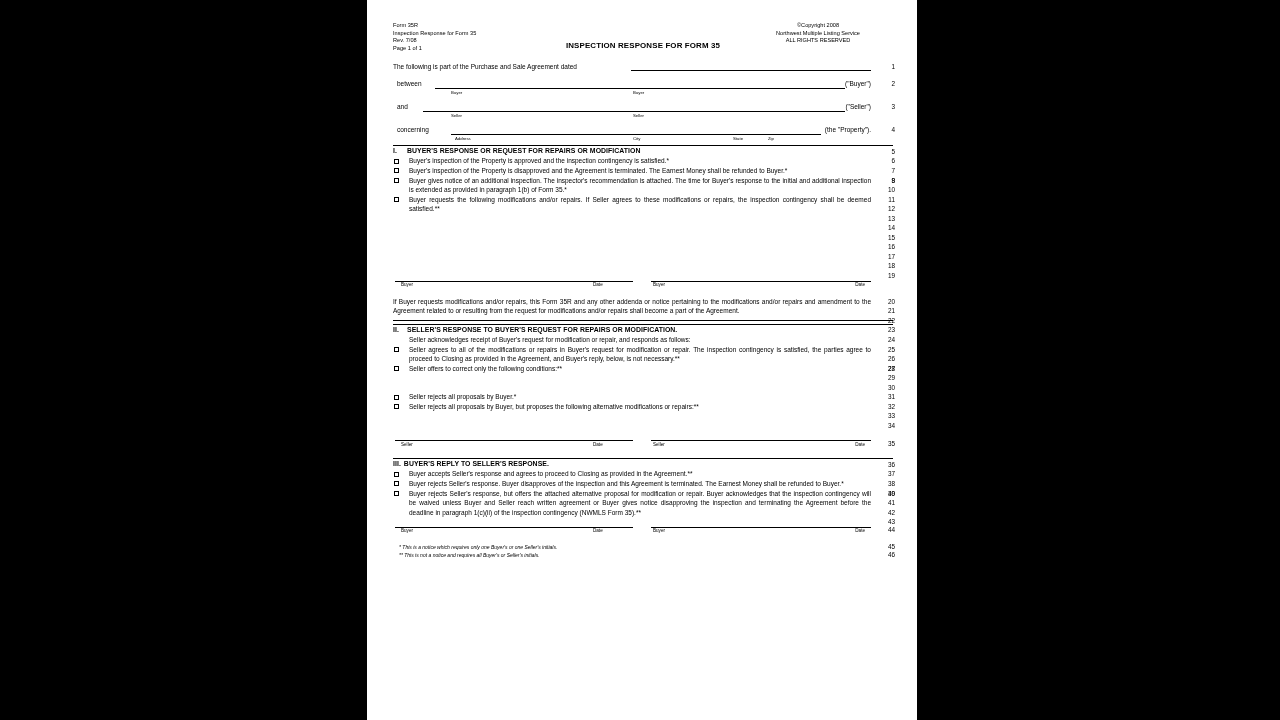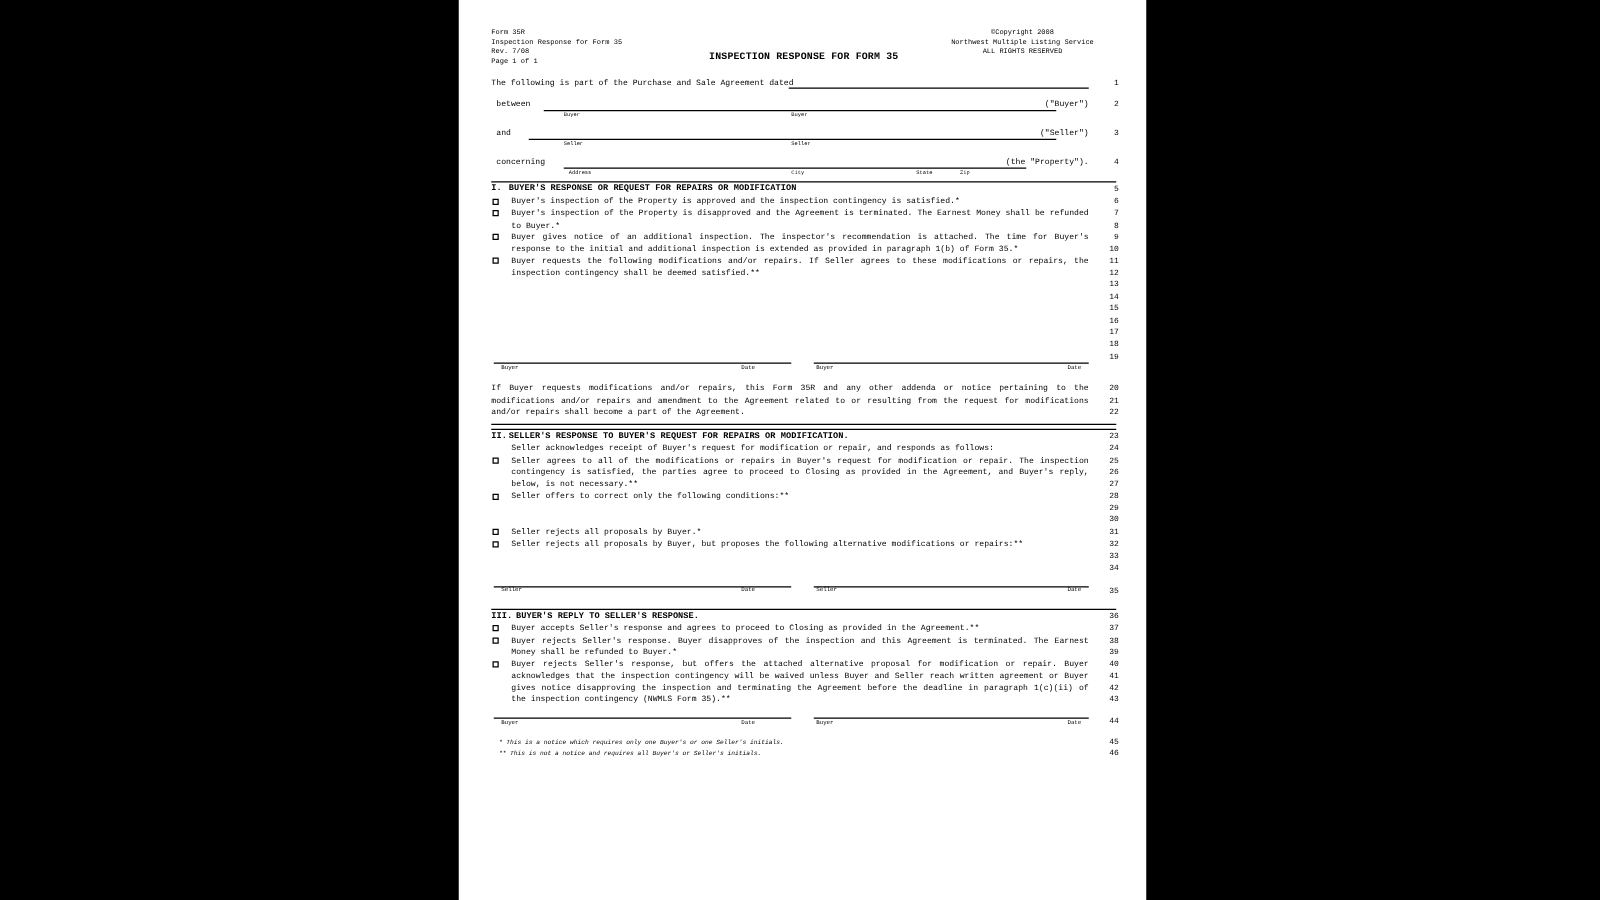--- a/index.html
+++ b/index.html
@@ -12,21 +12,20 @@
     width: 1280px;
     height: 720px;
     overflow: hidden;
     font-family: "Liberation Sans", sans-serif;
   }
   .viewer {
     position: relative;
     width: 1096px;
     height: 720px;
     background: #000000;
-    font-family: Liberation Mono, monospace;
   }
   .page {
     position: absolute;
     left: 367px;
     top: 0;
     width: 550px;
     height: 720px;
     background: #ffffff;
     color: #000000;
     box-sizing: border-box;

